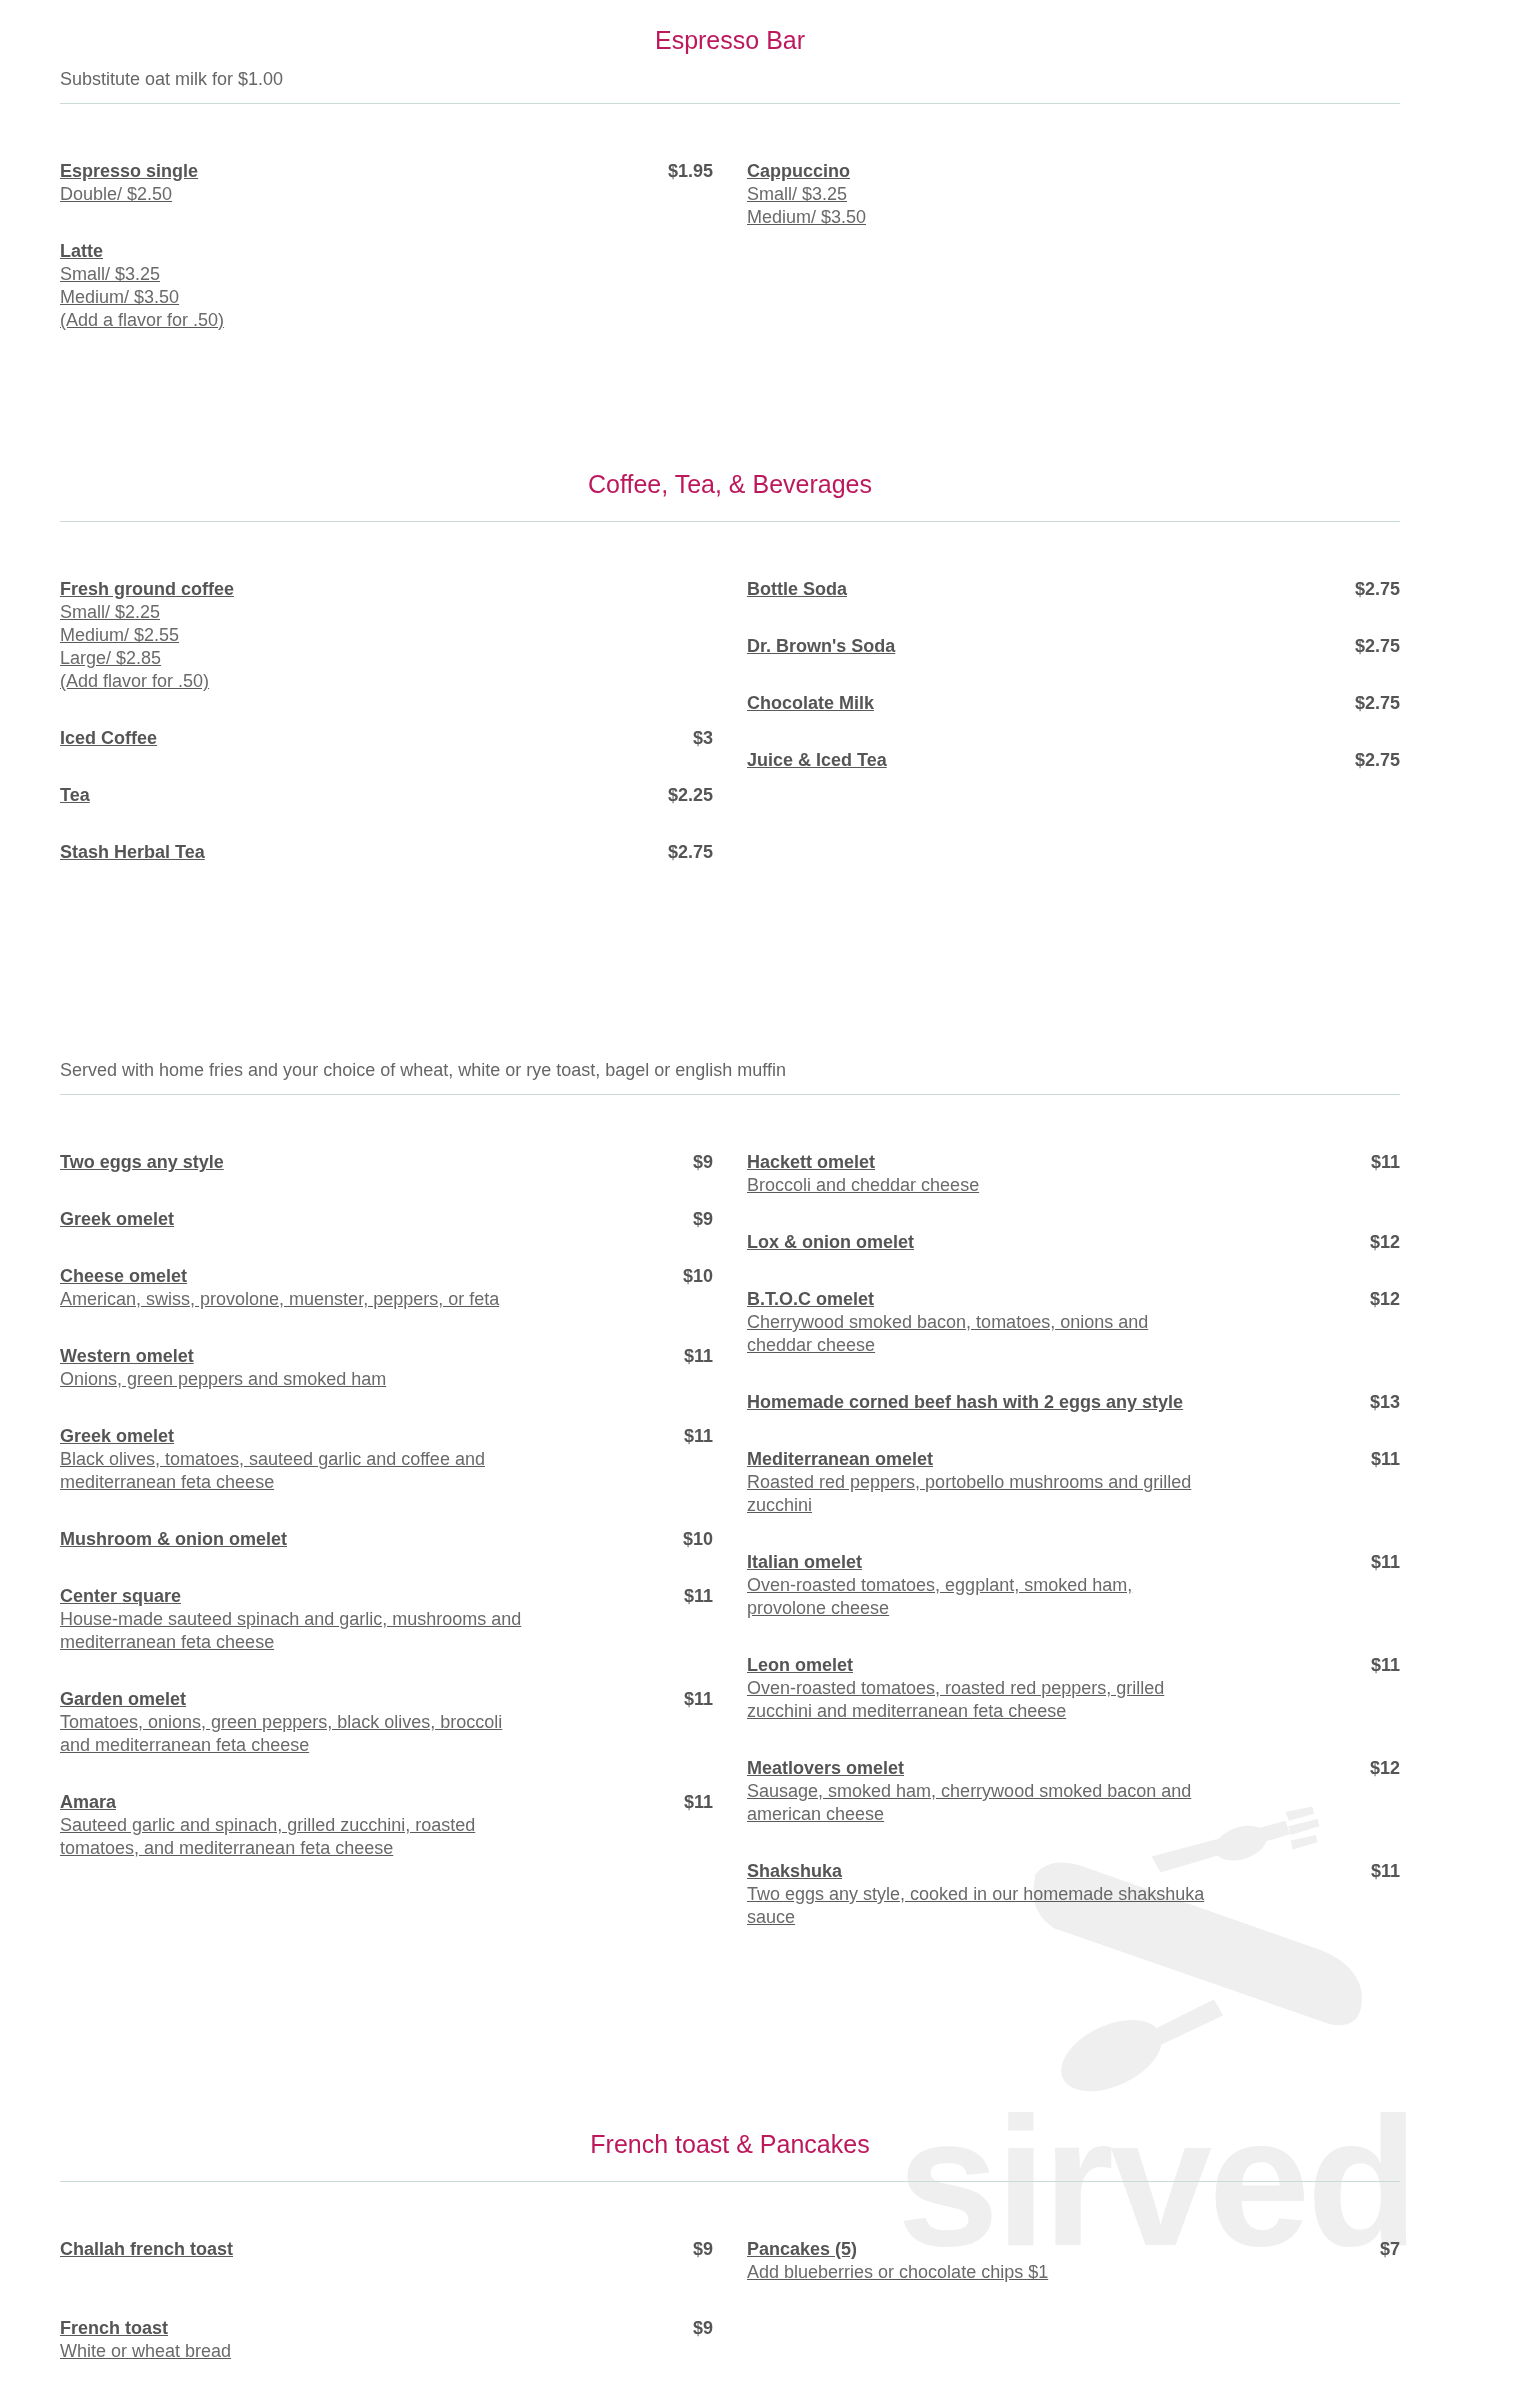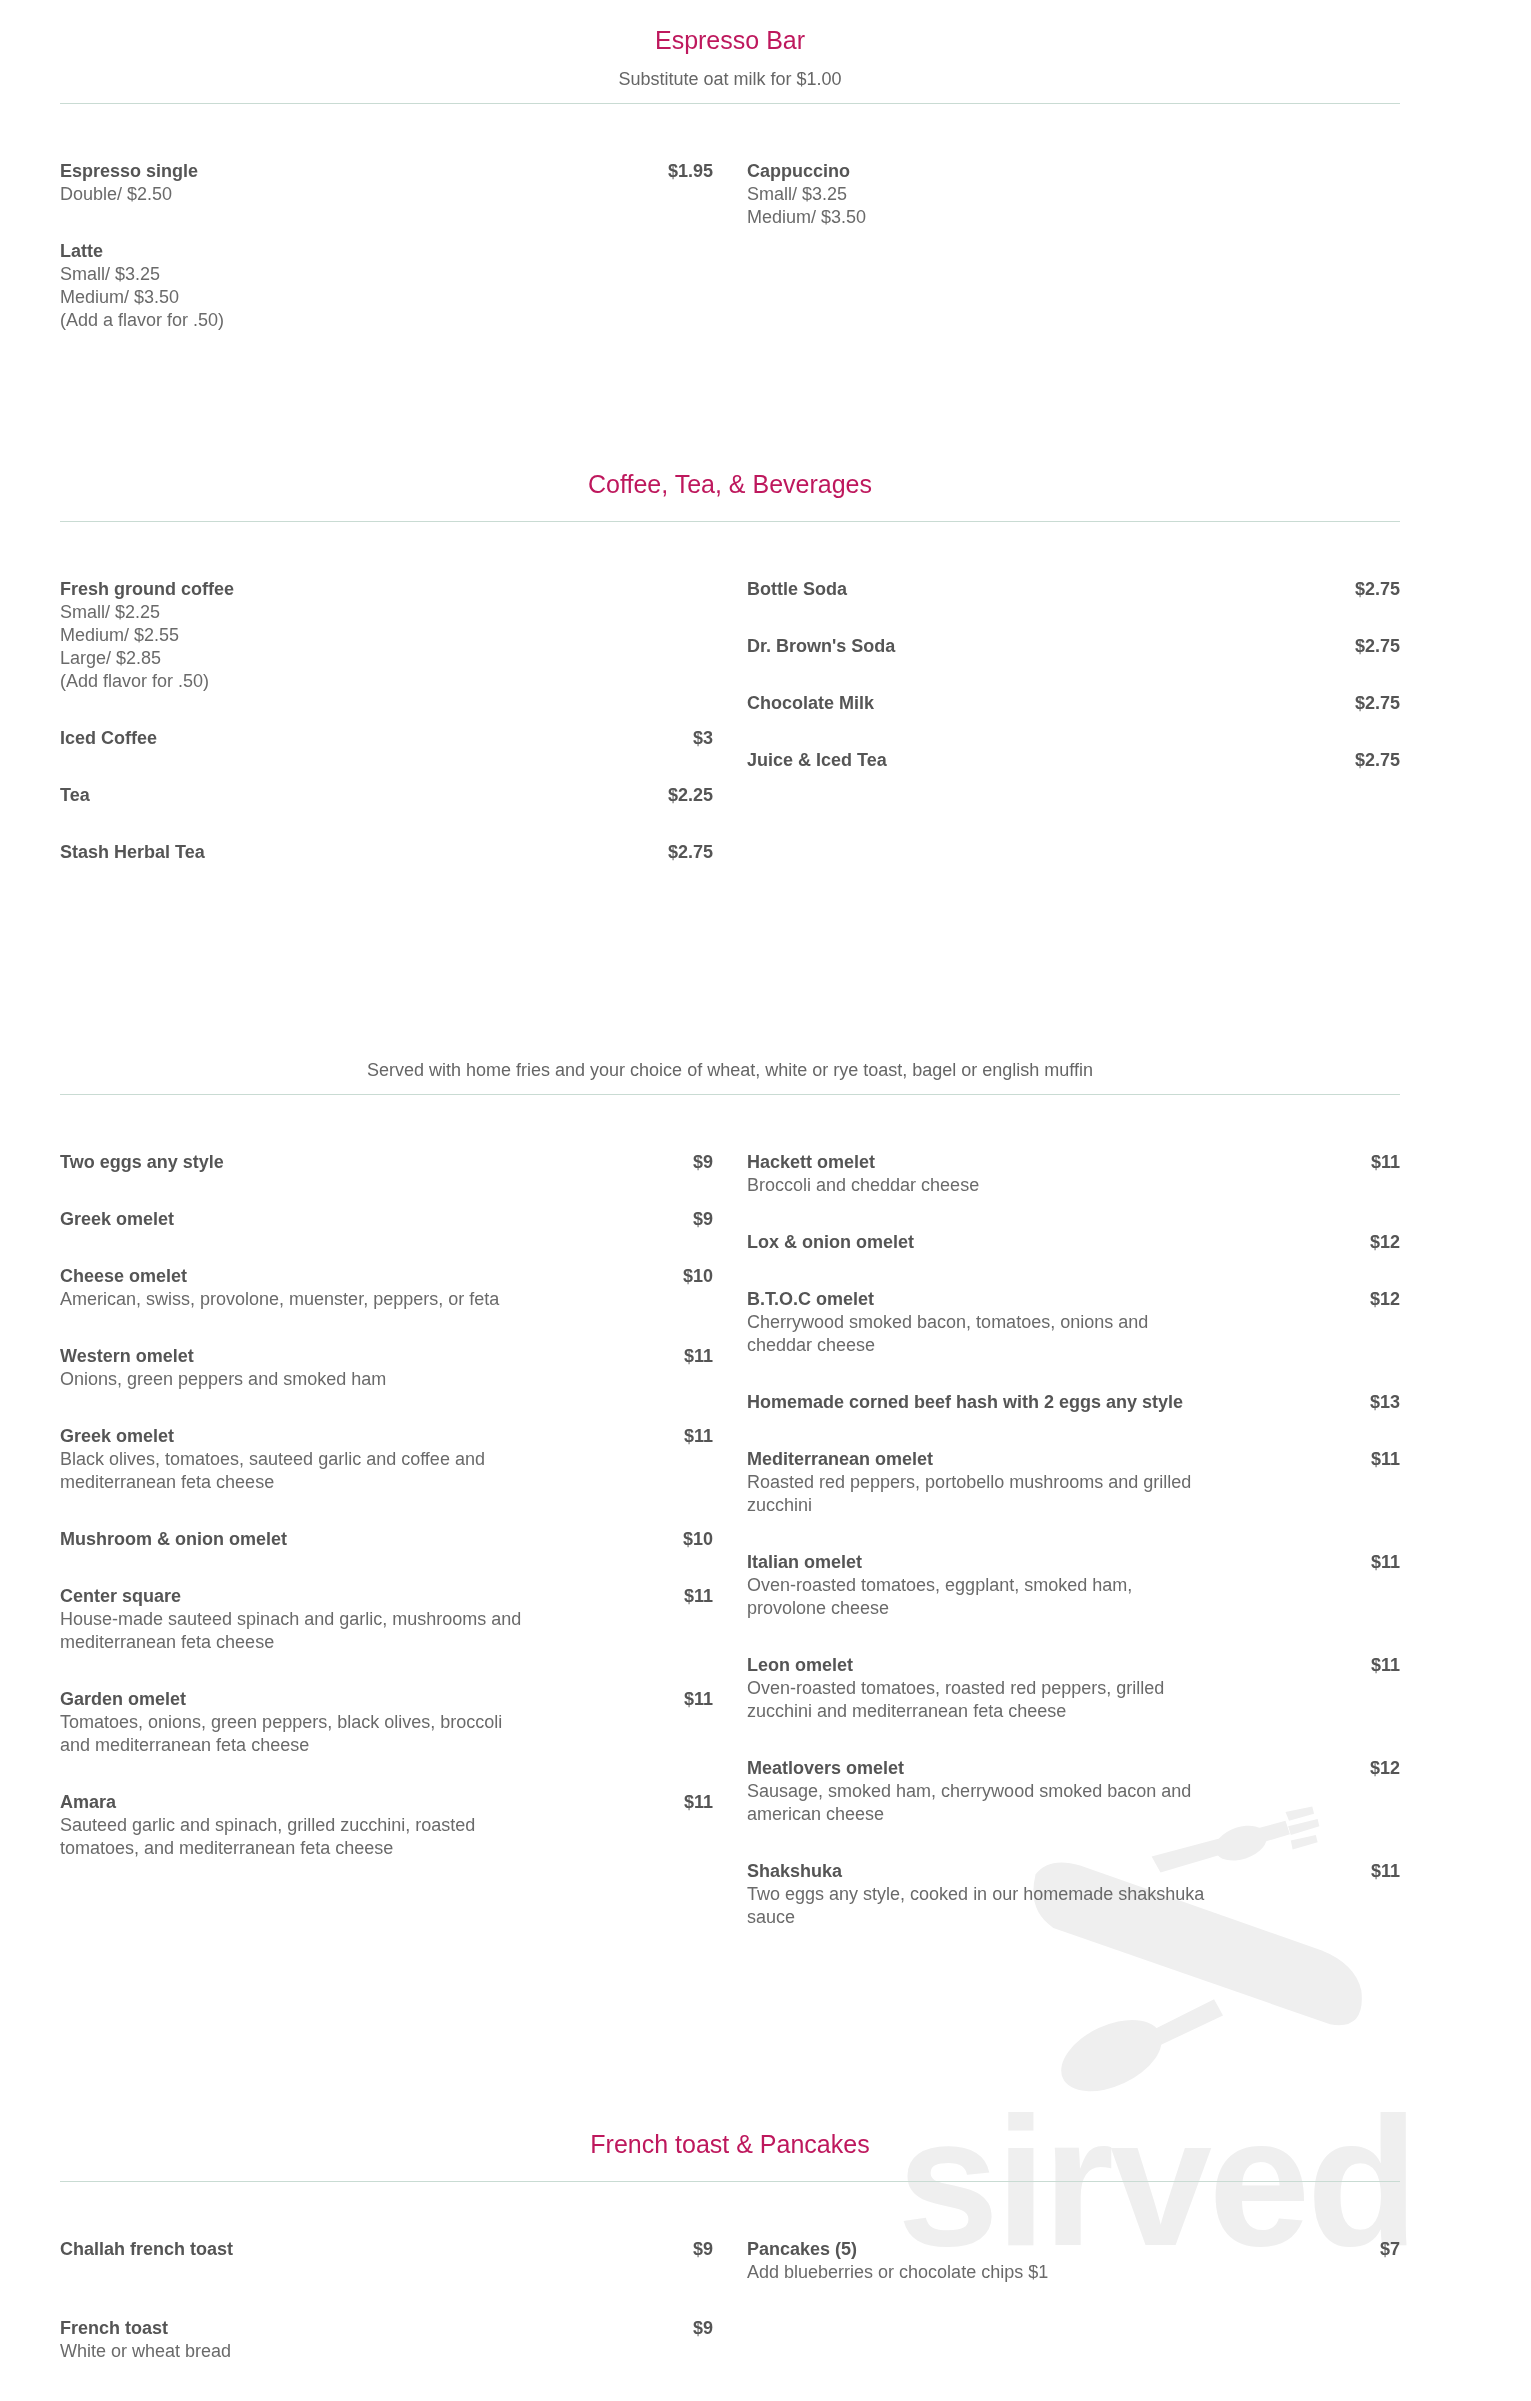--- a/index.html
+++ b/index.html
@@ -1,26 +1,26 @@
 <!DOCTYPE html>
 <html style="font-size:14.3px"><head>
 <meta charset="utf-8">
 <style>
   html, body { margin: 0; padding: 0; background: #ffffff; }
   body { width: 1532px; height: 2401px; position: relative; overflow: hidden;
          font-family: "Liberation Sans", "DejaVu Sans", sans-serif; color: #5a5a5a; }
   .watermark { position: absolute; left: 0; top: 0; width: 1532px; height: 2401px; pointer-events: none; z-index: 0; }
   .section { position: absolute; left: 60px; width: 1340px; z-index: 1; }
   .sec-title { text-align: center; font-size: 25px; line-height: 30px; color: #be185d; font-weight: normal; margin: 0; }
-  .sec-sub { text-align: center; font-size: 18px; line-height: 23px; color: #666666; margin-top: 12.5px; }
+  .sec-sub { font-size: 18px; line-height: 23px; color: #666666; margin-top: 12.5px; }
   .divider { height: 0; border-top: 1.8px solid #c9dbd3; }
   .cols { display: flex; justify-content: space-between; }
   .col { width: 653px; }
   .item { display: flex; justify-content: space-between; align-items: flex-start; margin-bottom: 34px; }
-  .item-text { width: 536px; }
+  .item-text { width: 536px; text-decoration: underline; }
   .item-name { font-size: 18px; line-height: 23px; font-weight: bold; color: #555555; }
   .item-desc { font-size: 18px; line-height: 23px; color: #6a6a6a; }
   .item-price { font-size: 18px; line-height: 23px; font-weight: bold; color: #555555; text-align: right; white-space: nowrap; }
 </style>
 </head>
 <body>
 
 <svg class="watermark" viewBox="0 0 1716 2690" xmlns="http://www.w3.org/2000/svg">
   <g fill="#efefef">
 

